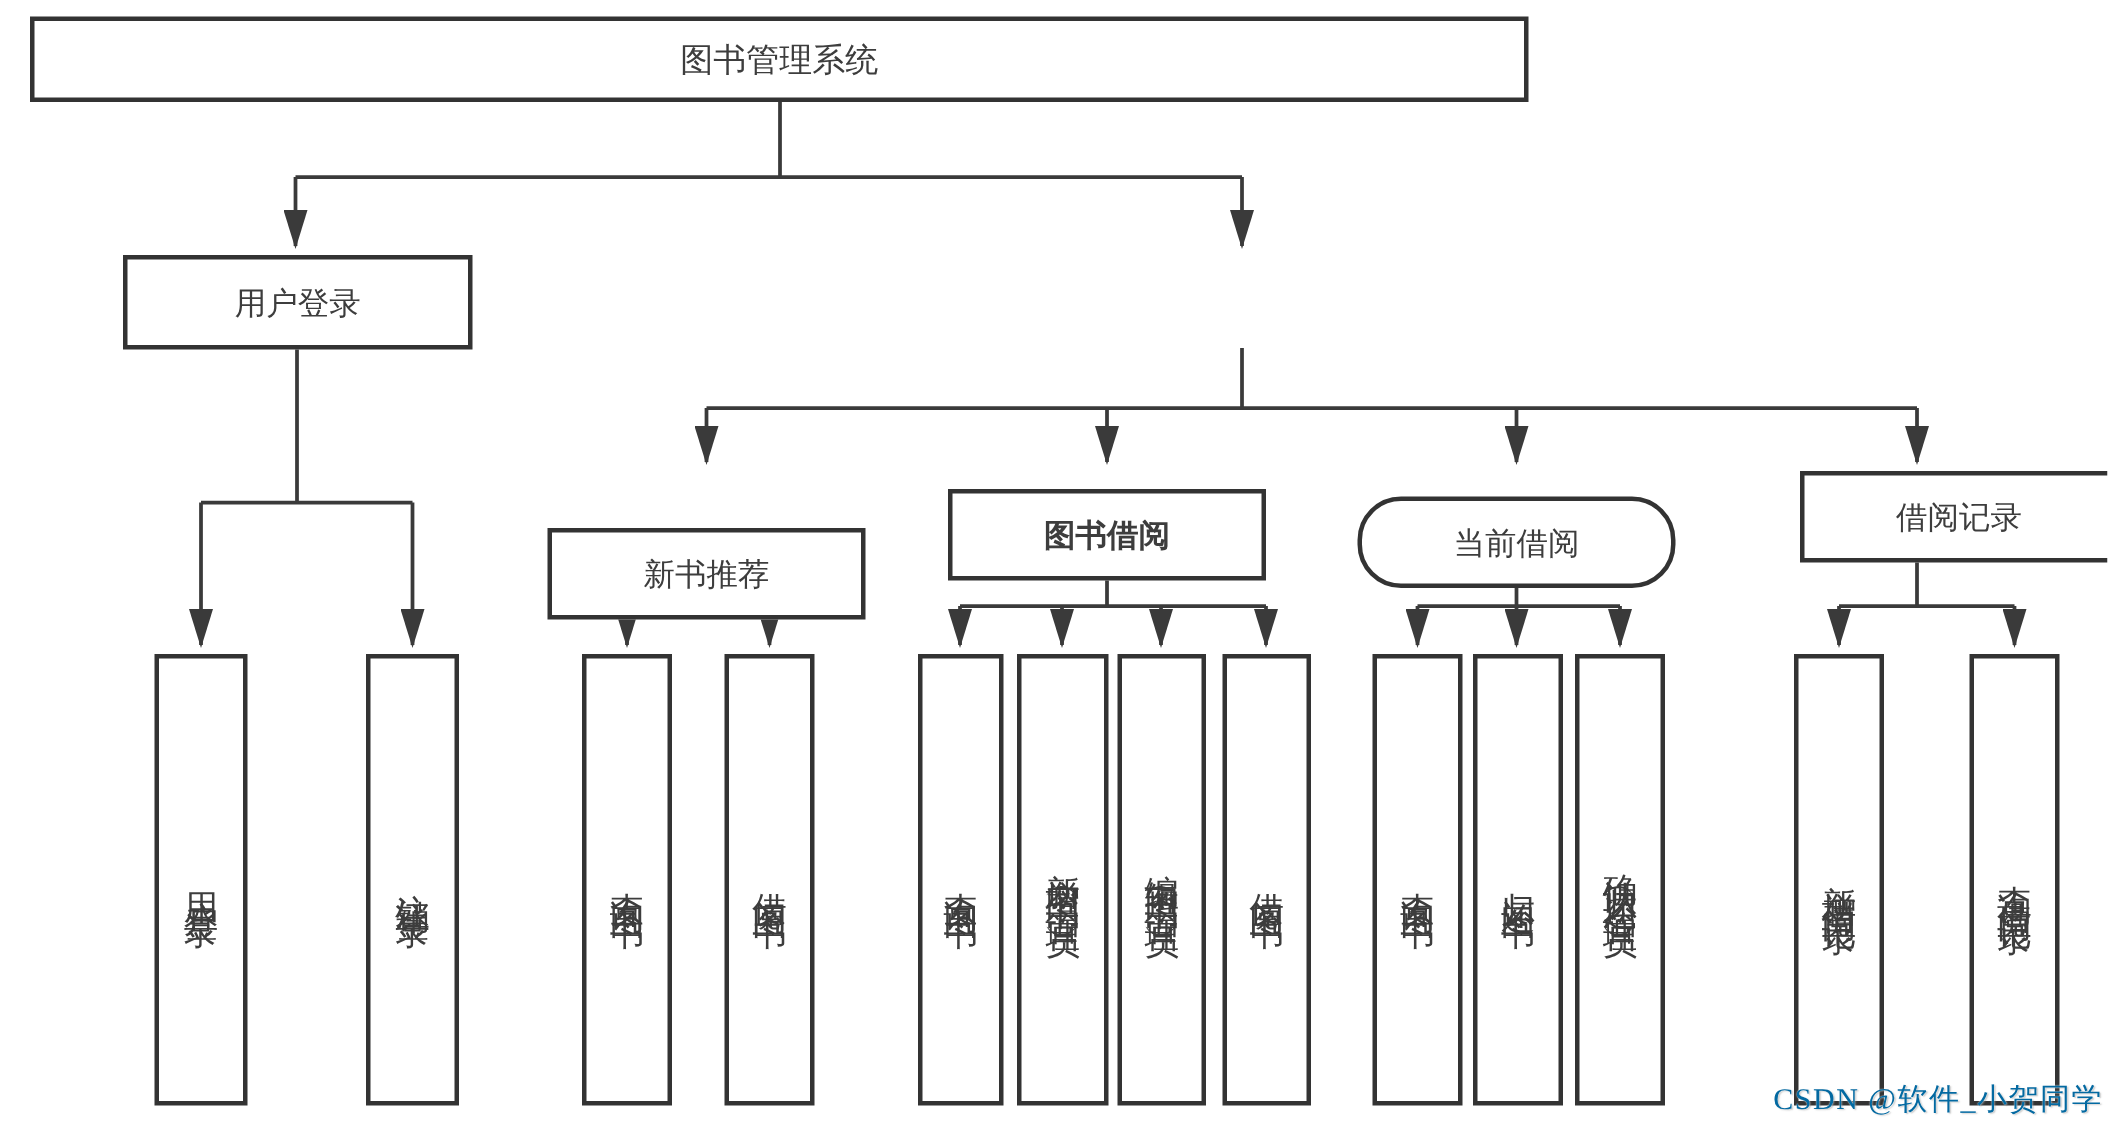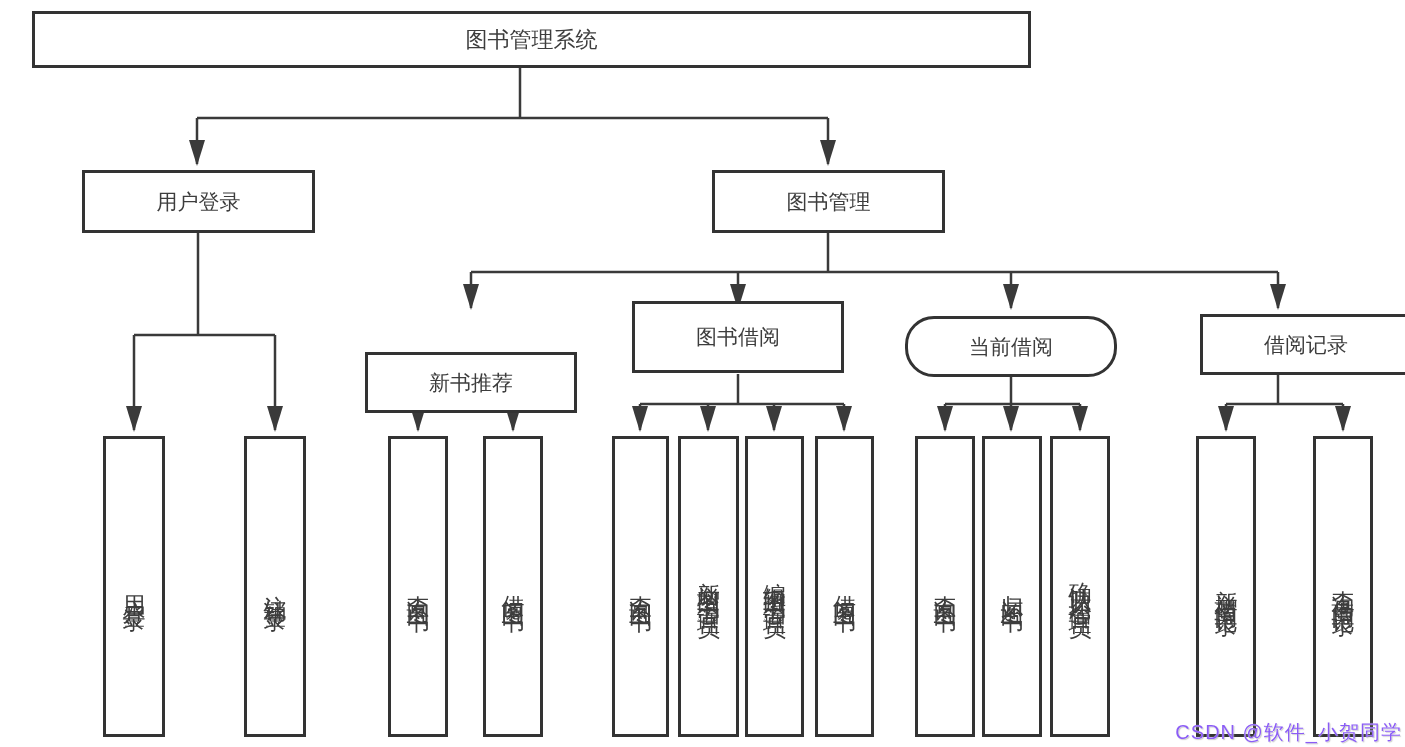--- a/index.html
+++ b/index.html
@@ -35,24 +35,25 @@
   .leaf span {
     writing-mode: vertical-rl;
     letter-spacing: 5px;
     line-height: 1;
   }
   .watermark {
     position: absolute;
     right: 3px;
     bottom: 1px;
     font-size: 20px;
-    color: #8b5cf6;
+    color: #0369a1;
     text-shadow: 0 0 1px #ffffff, 1px 1px 1px rgba(130,130,130,0.45);
     letter-spacing: 1px;
     white-space: nowrap;
+    font-family: Liberation Serif, serif;
   }
 </style>
 </head>
 <body>
 
 <div class="canvas">
 
   <svg class="connectors" viewBox="0 0 1405 747" xmlns="http://www.w3.org/2000/svg">
     <defs>
       <marker id="arw" markerUnits="userSpaceOnUse" markerWidth="26" markerHeight="16" viewBox="0 0 26 16" refX="24" refY="8" orient="auto">
@@ -96,28 +97,27 @@
       <path d="M1011 404 V430" marker-end="url(#arw)"></path>
       <path d="M1080 404 V430" marker-end="url(#arw)"></path>
 
       <path d="M1278 374 V404"></path>
       <path d="M1226 404 H1343"></path>
       <path d="M1226 404 V430" marker-end="url(#arw)"></path>
       <path d="M1343 404 V430" marker-end="url(#arw)"></path>
     </g>
   </svg>
 
-  <div class="box root-box" style="left:20px; top:11px; width:999px; height:57px;margin-left:12px;">图书管理系统</div>
+  <div class="box root-box" style="left:20px; top:11px; width:999px; height:57px;">图书管理系统</div>
 
   <div class="box h-box" style="left:82px; top:170px; width:233px; height:63px;">用户登录</div>
-  <div class="box h-box" style="left:712px; top:170px; width:233px; height:63px;">图书管理</div>
 
   <div class="box h-box" style="left:365px; top:314px; width:212px; height:61px;margin-top:38px;">新书推荐</div>
-  <div class="box h-box" style="left:632px; top:301px; width:212px; height:72px;">图书借阅</div>
-  <div class="box h-box" style="left:905px; top:316px; width:212px; height:61px;border-radius:29px;">当前借阅</div>
+  <div class="box h-box" style="left:632px; top:326px; width:212px; height:61px;font-weight:bold;">图书借阅</div>
+  <div class="box h-box" style="left:905px; top:331px; width:212px; height:61px;border-radius:29px;">当前借阅</div>
   <div class="box h-box" style="left:1172px; top:314px; width:212px; height:61px;margin-left:28px;">借阅记录</div>
 
   <div class="box leaf" style="left:103px; top:436px; width:62px; height:301px;">
     <span>用户登录</span>
   </div>
   <div class="box leaf" style="left:244px; top:436px; width:62px; height:301px;">
     <span>注销登录</span>
   </div>
 
   <div class="box leaf" style="left:388px; top:436px; width:60px; height:301px;">

